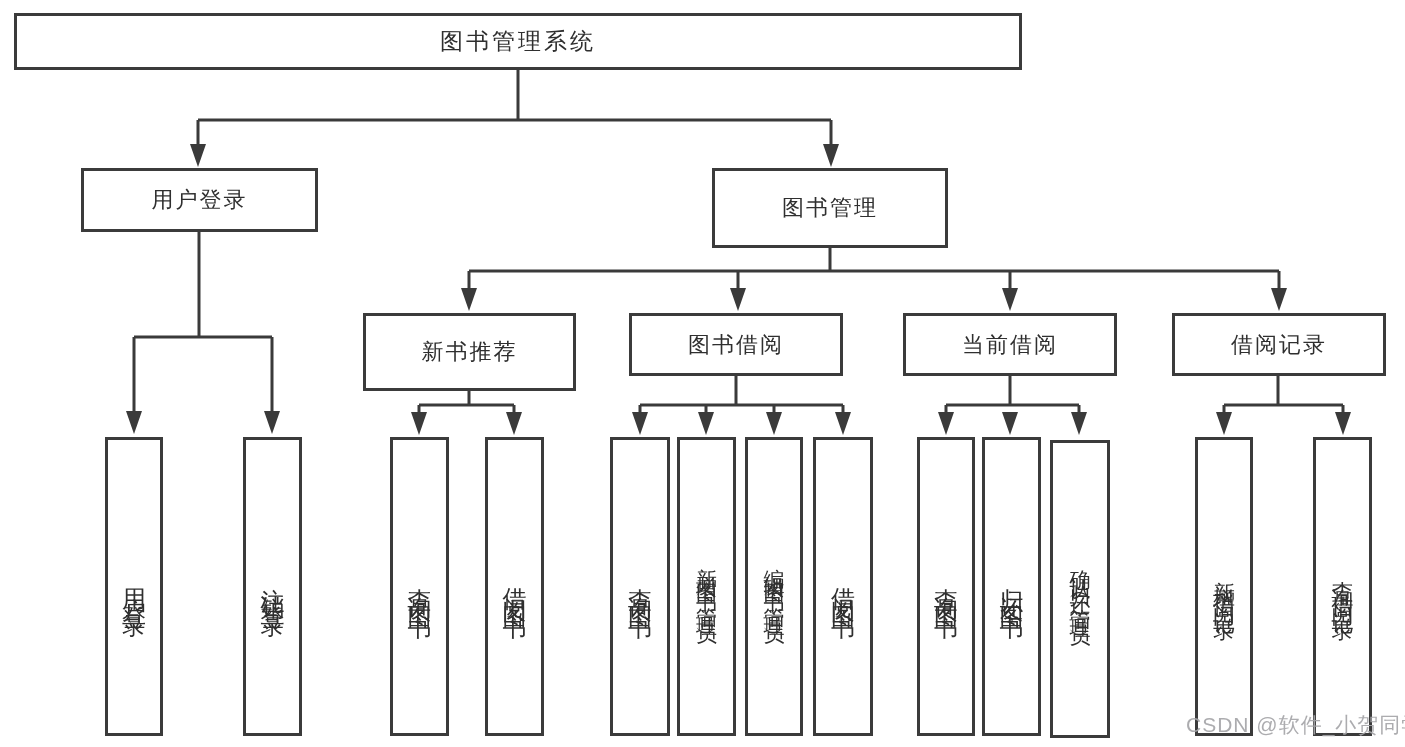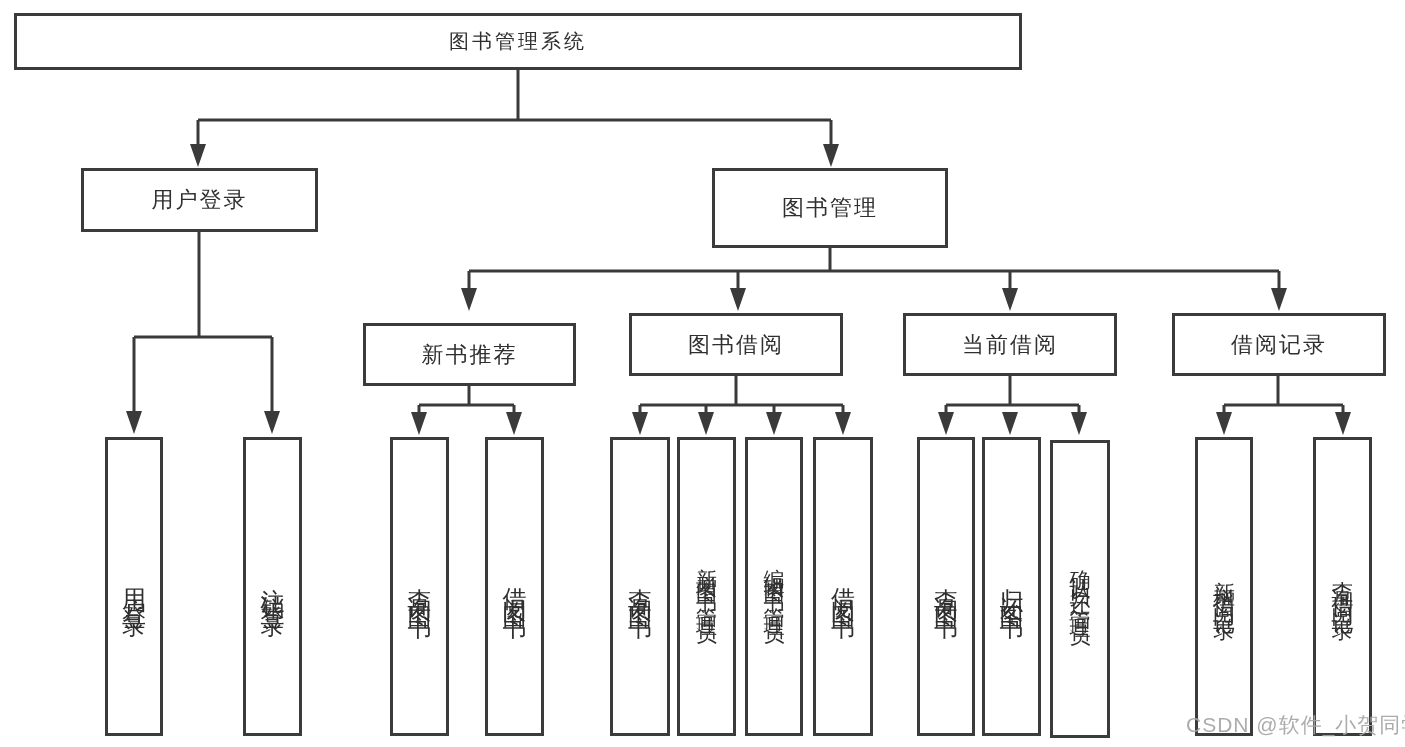--- a/index.html
+++ b/index.html
@@ -30,21 +30,21 @@
     display: flex;
     align-items: center;
     justify-content: center;
     z-index: 2;
   }
   .h-node {
     font-size: 22px;
     letter-spacing: 2px;
   }
   .root-node {
-    font-size: 20px;
+    font-size: 23px;
     letter-spacing: 3px;
   }
   .leaf {
     writing-mode: vertical-rl;
     text-orientation: mixed;
   }
   .leaf-4 { font-size: 24px; letter-spacing: 9px; }
   .leaf-6 { font-size: 22px; letter-spacing: 8px; }
   .leaf-9 { font-size: 21px; letter-spacing: 8px; }
   .watermark {
@@ -108,21 +108,21 @@
       <polygon points="1216,412 1232,412 1224,435"></polygon>
       <polygon points="1335,412 1351,412 1343,435"></polygon>
     </g>
   </svg>
 
   <div class="node h-node root-node" style="left:14px; top:13px; width:1008px; height:57px;">图书管理系统</div>
 
   <div class="node h-node" style="left:81px; top:168px; width:237px; height:64px;">用户登录</div>
   <div class="node h-node" style="left:712px; top:168px; width:236px; height:80px;">图书管理</div>
 
-  <div class="node h-node" style="left:363px; top:323px; width:213px; height:63px;">新书推荐</div>
+  <div class="node h-node" style="left:363px; top:313px; width:213px; height:78px;">新书推荐</div>
   <div class="node h-node" style="left:903px; top:313px; width:214px; height:63px;">当前借阅</div>
   <div class="node h-node" style="left:629px; top:313px; width:214px; height:63px;">图书借阅</div>
   <div class="node h-node" style="left:1172px; top:313px; width:214px; height:63px;">借阅记录</div>
 
   <div class="node leaf leaf-4" style="left:105px; top:437px; width:58px; height:299px;">用户登录</div>
   <div class="node leaf leaf-4" style="left:243px; top:437px; width:59px; height:299px;">注销登录</div>
 
   <div class="node leaf leaf-4" style="left:390px; top:437px; width:59px; height:299px;">查询图书</div>
   <div class="node leaf leaf-4" style="left:485px; top:437px; width:59px; height:299px;">借阅图书</div>
 

